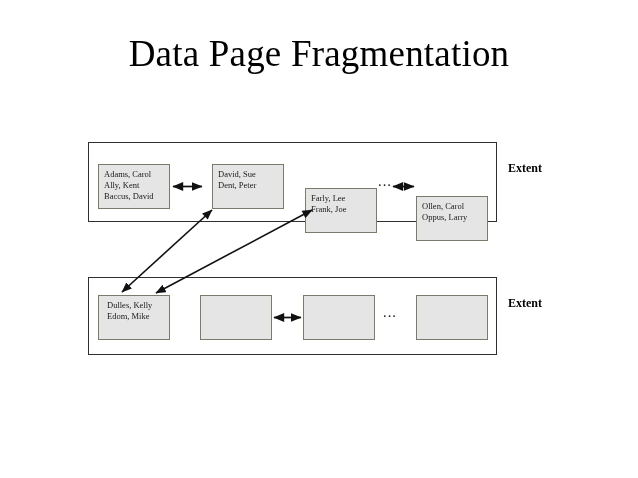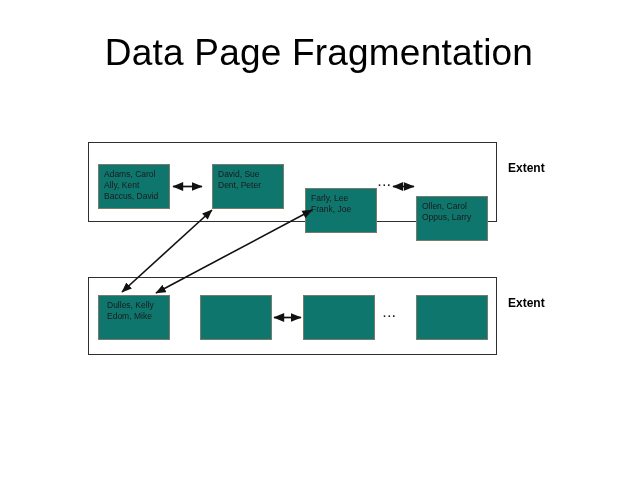--- a/index.html
+++ b/index.html
@@ -13,20 +13,21 @@
     font-family: "Liberation Sans", sans-serif;
     position: relative;
     overflow: hidden;
   }
 
   #slide {
     position: absolute;
     left: 0; top: 0;
     width: 638px;
     height: 478px;
+    font-family: Liberation Serif, serif;
   }
 
   
   #title {
     position: absolute;
     left: 0;
     top: 32px;
     width: 638px;
     text-align: center;
     font-size: 37px;
@@ -46,21 +47,21 @@
     box-sizing: border-box;
   }
   #extent-box-1 { top: 142px; height: 80px; }
   #extent-box-2 { top: 277px; height: 78px; }
 
   
   .page-box {
     position: absolute;
     width: 72px;
     height: 45px;
-    background: #0f766e;
+    background: #e5e5e5;
     border: 1.2px solid #7b7b6b;
     box-sizing: border-box;
     padding: 4px 0 0 5px;
     font-size: 8.5px;
     line-height: 11.2px;
     color: #1a1a1a;
     overflow: hidden;
   }
   .page-line {
     display: block;

